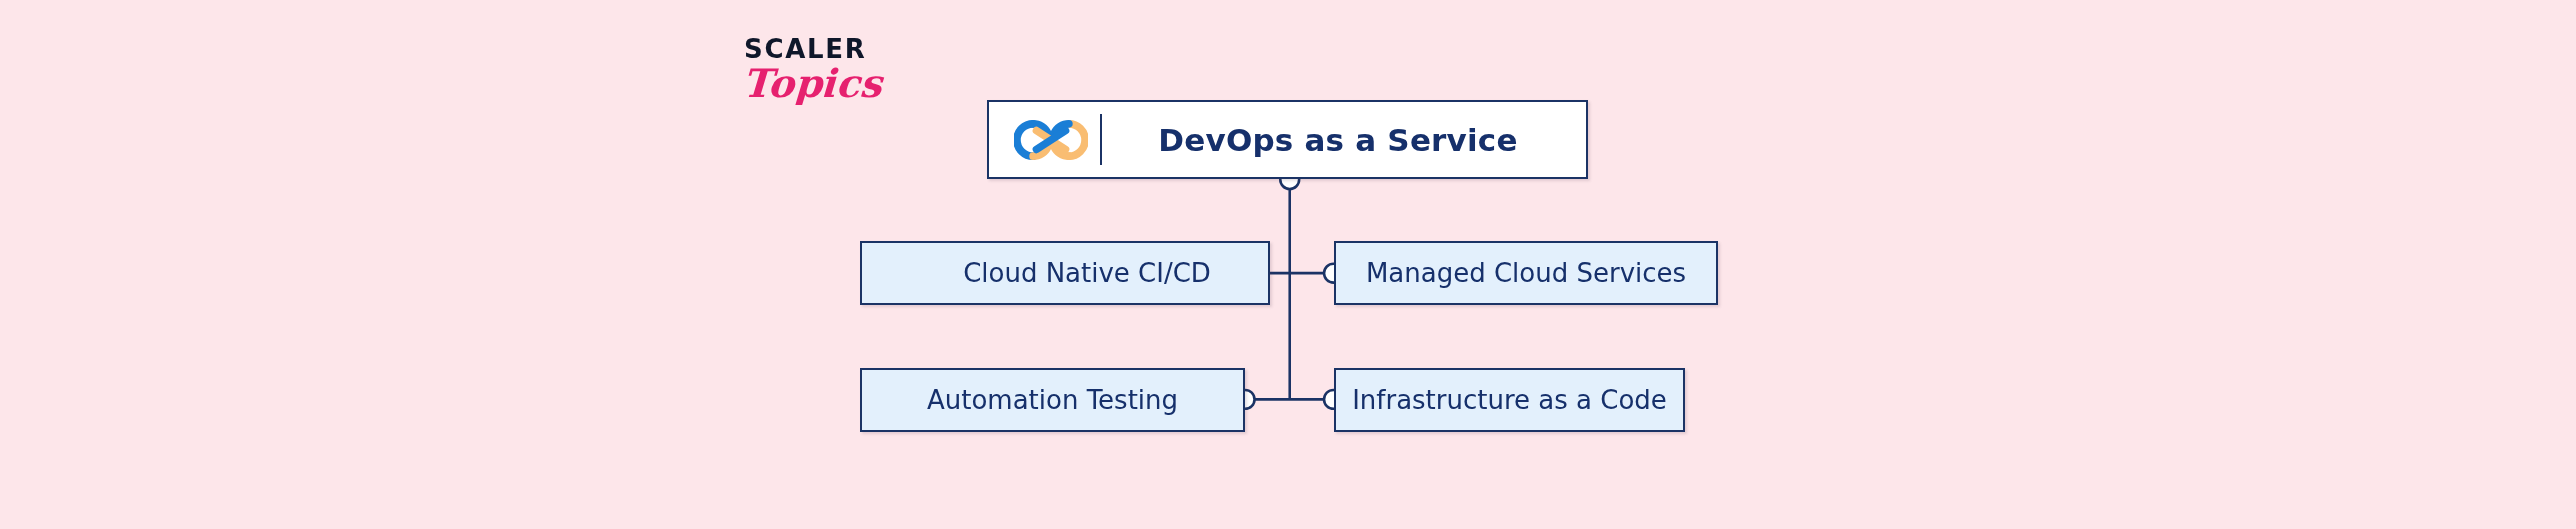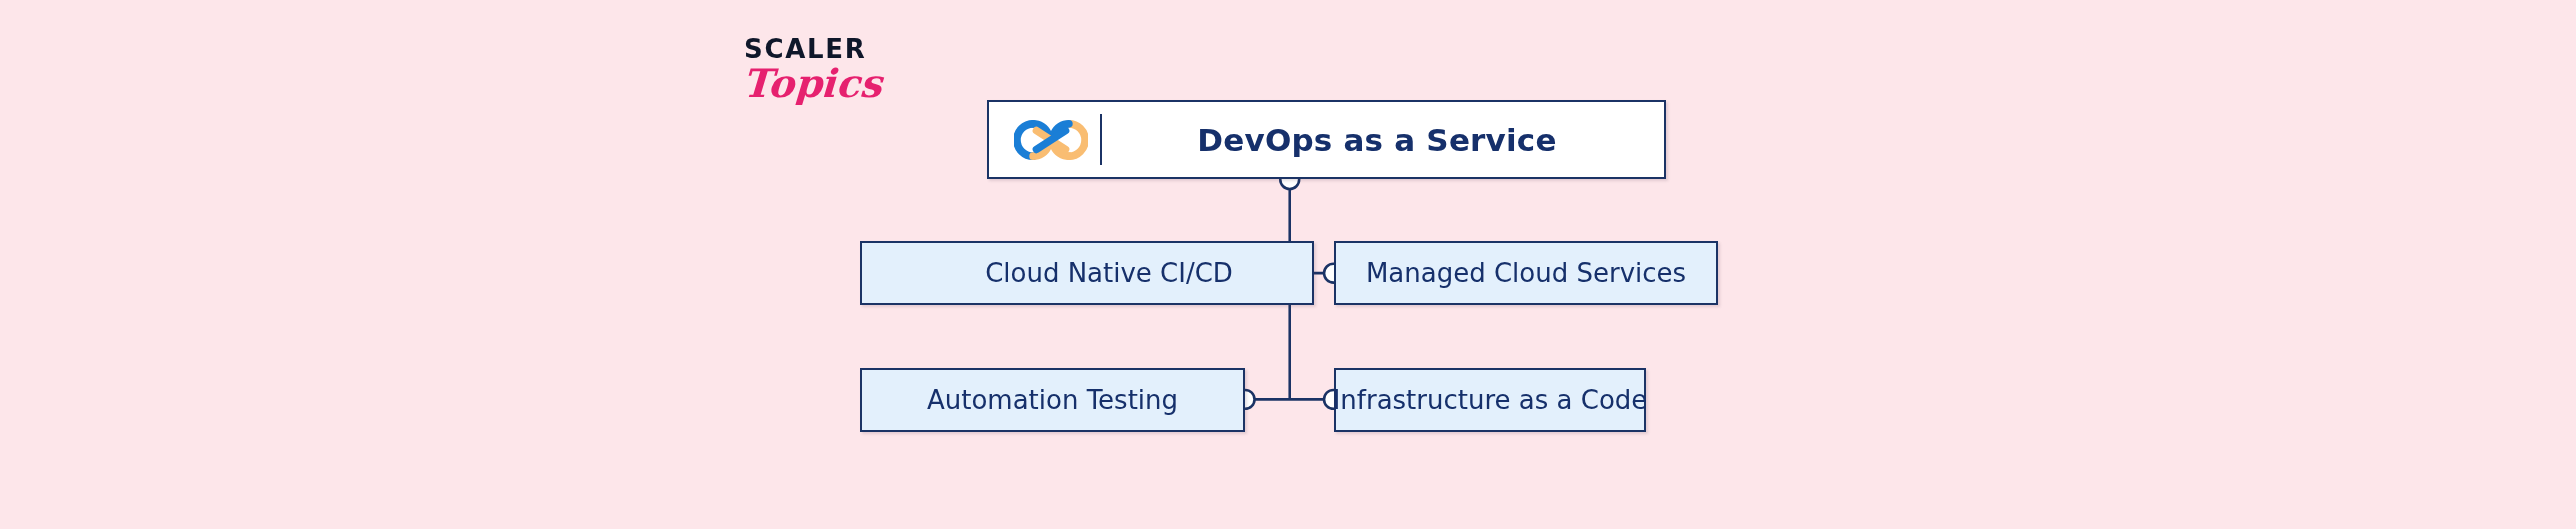--- a/index.html
+++ b/index.html
@@ -70,21 +70,21 @@
     display: flex;
     align-items: center;
     justify-content: center;
     box-shadow: 1.7px 1.7px 2.6px rgba(90, 60, 80, 0.16);
   }
 
   
   #node-root {
     left: 987px;
     top: 100px;
-    width: 679px;
+    width: 601px;
     height: 79px;
     background: #ffffff;
     padding: 12px;
   }
   #node-root .root-icon-cell {
     width: 99px;
     height: 100%;
     border-right: 2.6px solid #1b3365;
     display: flex;
     align-items: center;
@@ -113,24 +113,24 @@
     height: 64px;
   }
   .node-child .node-label {
     font-family: "DejaVu Sans", sans-serif;
     font-weight: 400;
     font-size: 26px;
     color: #16306b;
     white-space: nowrap;
   }
 
-  #node-cloud-native-cicd      { left: 860px; top: 241px; width: 454px; padding-left: 44px; }
+  #node-cloud-native-cicd      { left: 860px; top: 241px; width: 410px; padding-left: 44px; }
   #node-managed-cloud-services { left: 1334px; top: 241px; width: 384px; }
   #node-automation-testing     { left: 860px; top: 368px; width: 385px; }
-  #node-infrastructure-as-code { left: 1334px; top: 368px; width: 312px; }
+  #node-infrastructure-as-code { left: 1334px; top: 368px; width: 351px; }
 
   .devops-infinity-icon {
     display: block;
     width: 74px;
     height: 46px;
   }
 </style>
 </head>
 <body>
 

